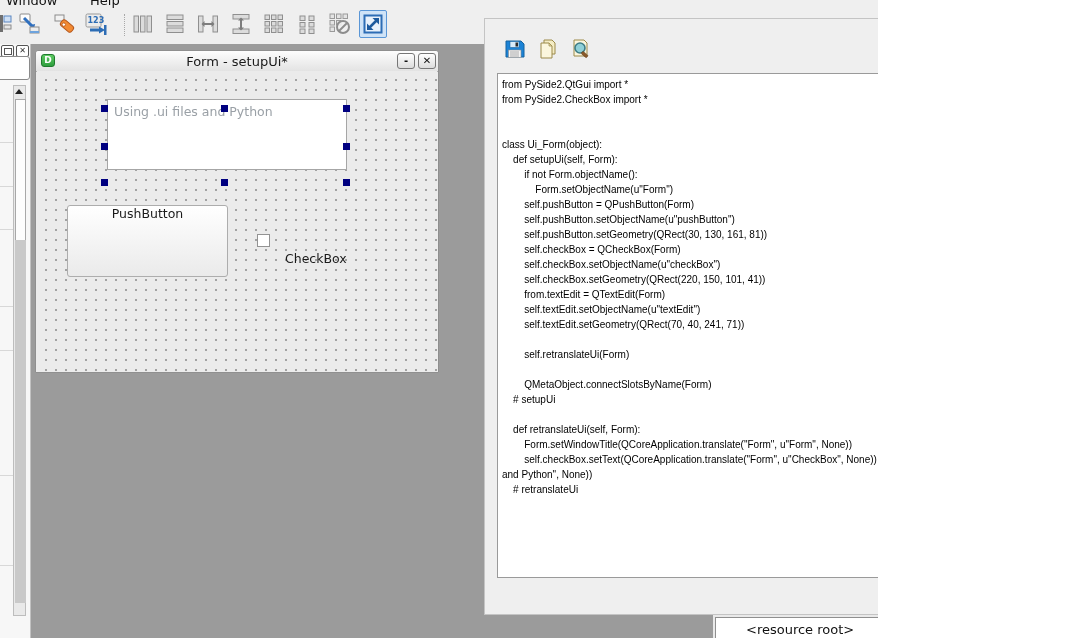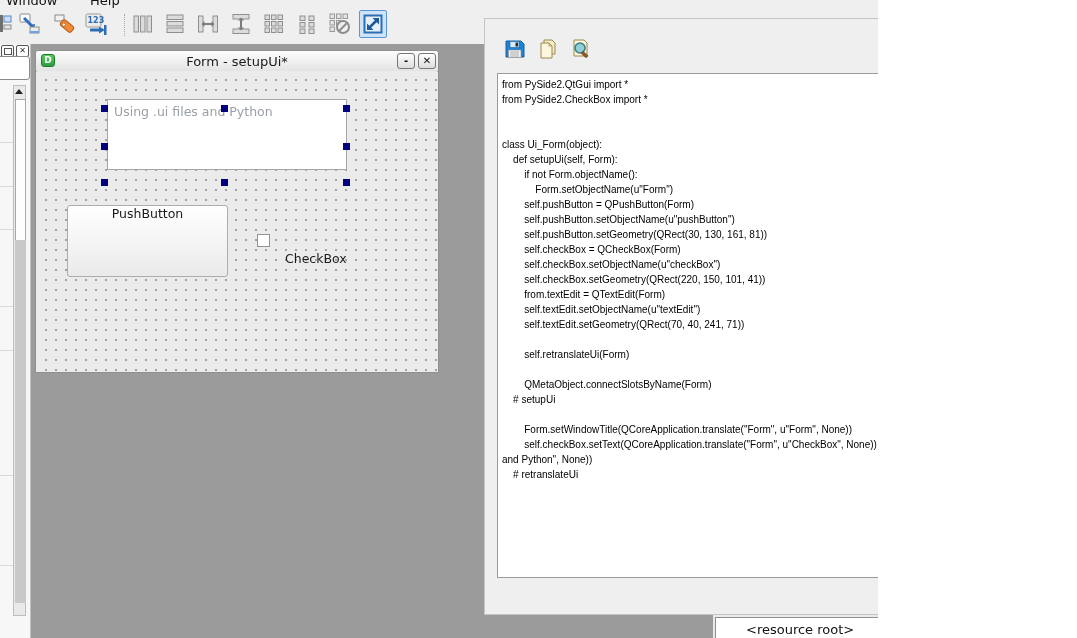--- a/index.html
+++ b/index.html
@@ -319,20 +319,21 @@
           <div class="code-line">        self.checkBox.setGeometry(QRect(220, 150, 101, 41))</div>
           <div class="code-line">        from.textEdit = QTextEdit(Form)</div>
           <div class="code-line">        self.textEdit.setObjectName(u"textEdit")</div>
           <div class="code-line">        self.textEdit.setGeometry(QRect(70, 40, 241, 71))</div>
           <div class="code-line"></div>
           <div class="code-line">        self.retranslateUi(Form)</div>
           <div class="code-line"></div>
           <div class="code-line">        QMetaObject.connectSlotsByName(Form)</div>
           <div class="code-line">    # setupUi</div>
           <div class="code-line"></div>
+          <div class="code-line">    def retranslateUi(self, Form):</div>
           <div class="code-line">        Form.setWindowTitle(QCoreApplication.translate("Form", u"Form", None))</div>
           <div class="code-line">        self.checkBox.setText(QCoreApplication.translate("Form", u"CheckBox", None))</div>
           <div class="code-line">and Python", None))</div>
           <div class="code-line">    # retranslateUi</div>
         </div>
       <div id="code-vscroll">
         <div class="sb-btn" style="top:0">
             <span class="tri-up" style="border-bottom-color:#444"></span>
           </div>
         <div id="code-thumb"></div>

